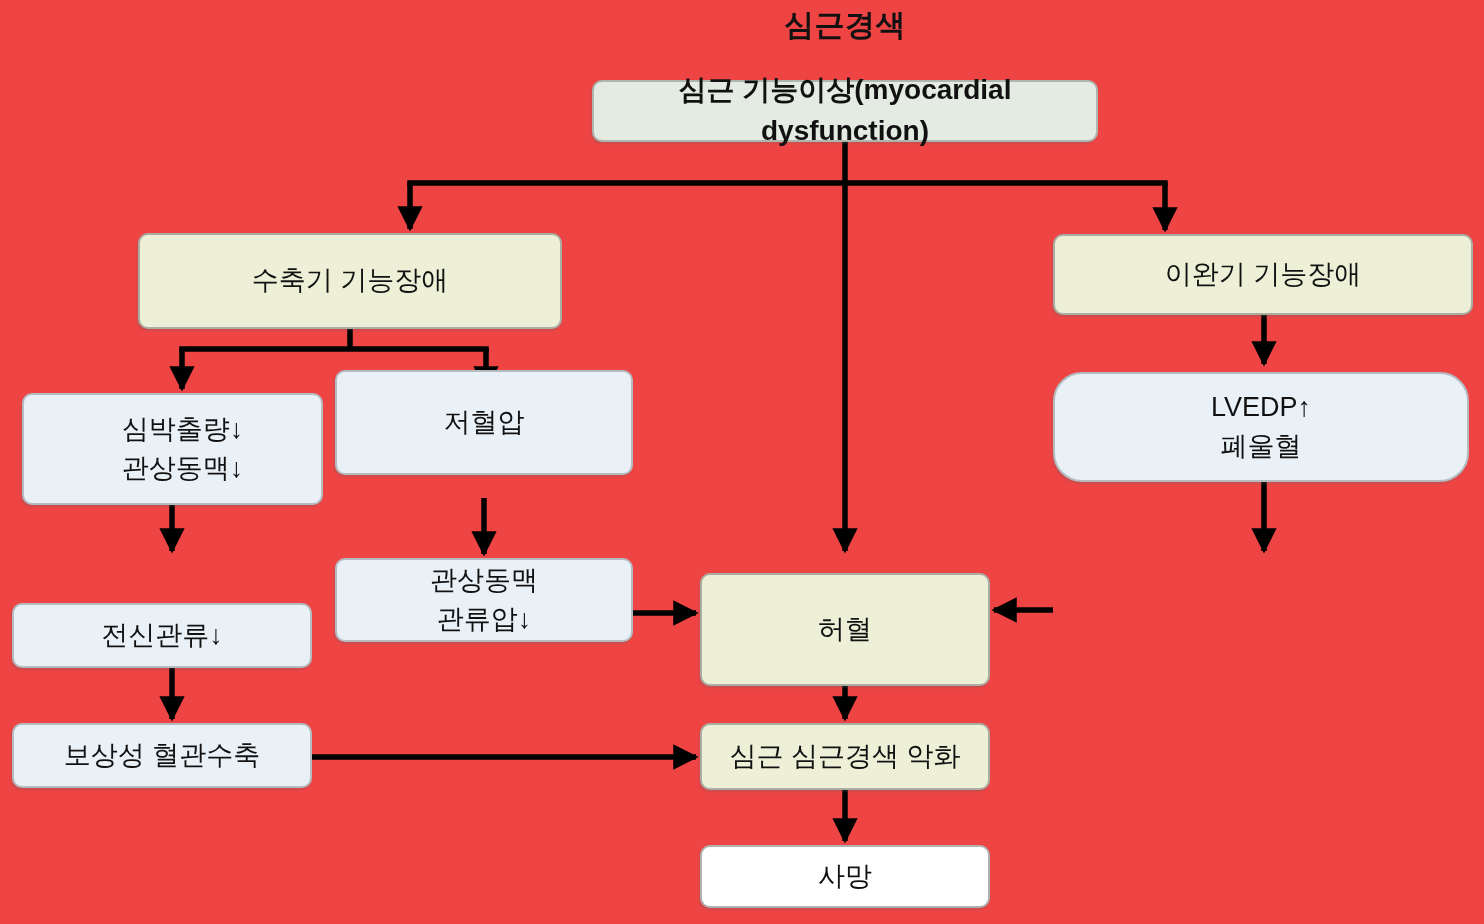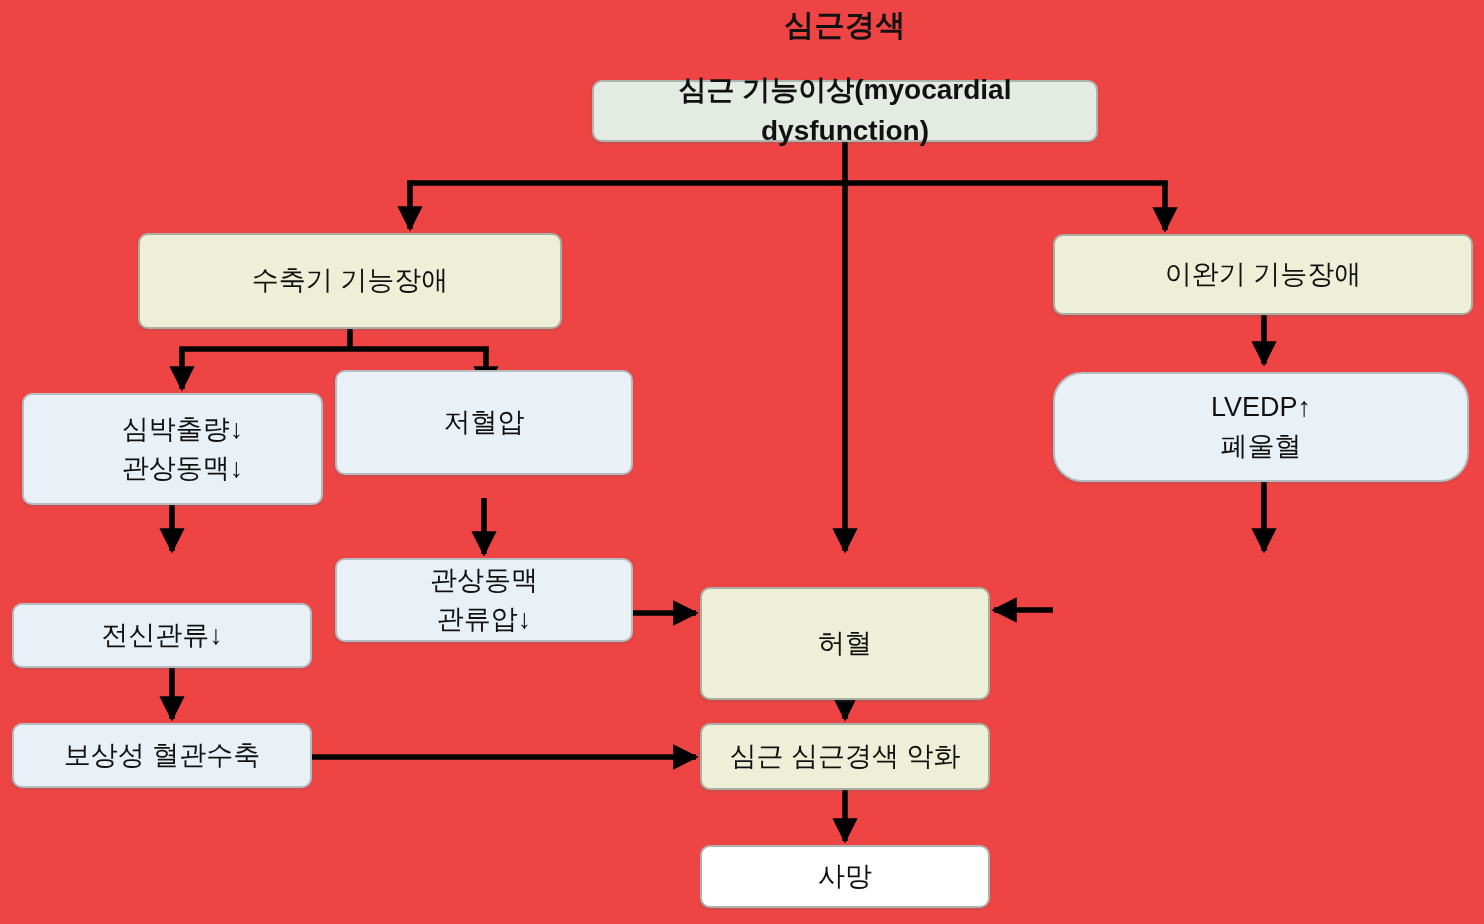--- a/index.html
+++ b/index.html
@@ -36,21 +36,21 @@
 
   
   #n-main{left:592px;top:80px;width:506px;height:62px;font-size:28px;}
   #n-systolic{left:138px;top:233px;width:424px;height:96px;}
   #n-diastolic{left:1053px;top:234px;width:420px;height:81px;}
   #n-cardiac-output{left:22px;top:393px;width:301px;height:112px;padding-left:20px;}
   #n-hypotension{left:335px;top:370px;width:298px;height:105px;}
   #n-lvedp{left:1053px;top:372px;width:416px;height:110px;border-radius:29px;}
   #n-systemic-perfusion{left:12px;top:555px;width:300px;height:65px;margin-top:48px;}
   #n-coronary-perfusion{left:335px;top:558px;width:298px;height:84px;}
-  #n-ischemia{left:700px;top:587px;width:290px;height:113px;}
+  #n-ischemia{left:700px;top:573px;width:290px;height:113px;}
   #n-hypoxemia{left:1053px;top:555px;width:420px;height:110px;}
   #n-vasoconstriction{left:12px;top:723px;width:300px;height:65px;}
   #n-worsening{left:700px;top:723px;width:290px;height:67px;}
   #n-death{left:700px;top:845px;width:290px;height:63px;}
 
   .arrows{position:absolute;left:0;top:0;width:1484px;height:924px;pointer-events:none;}
 </style>
 </head>
 <body>
 

